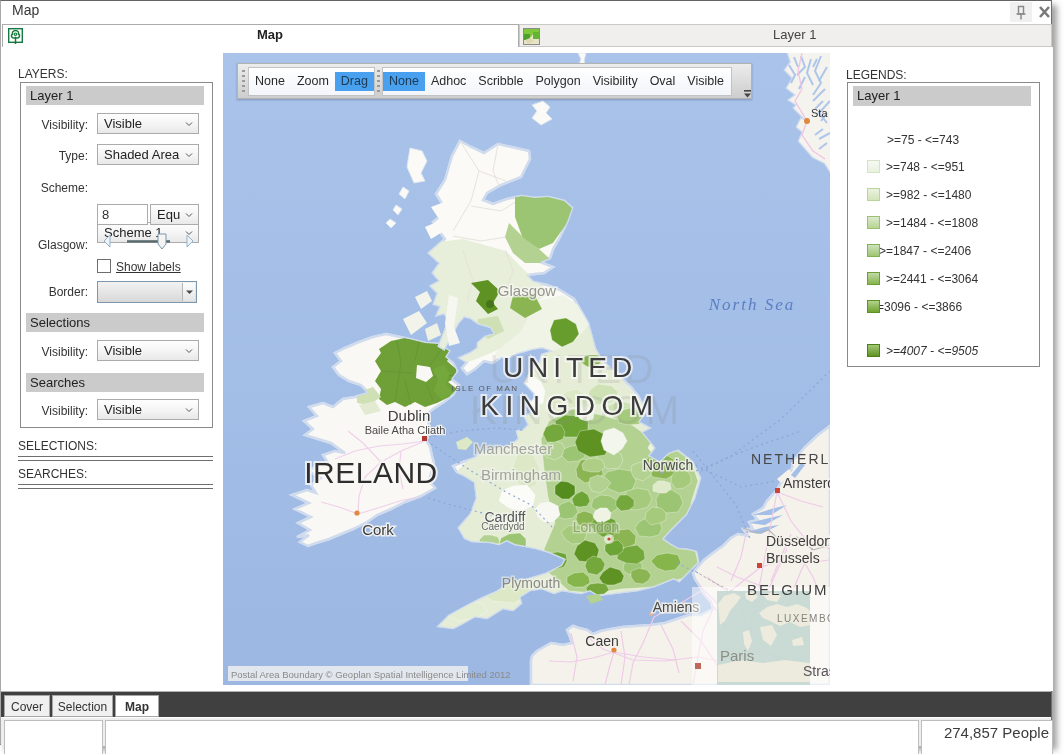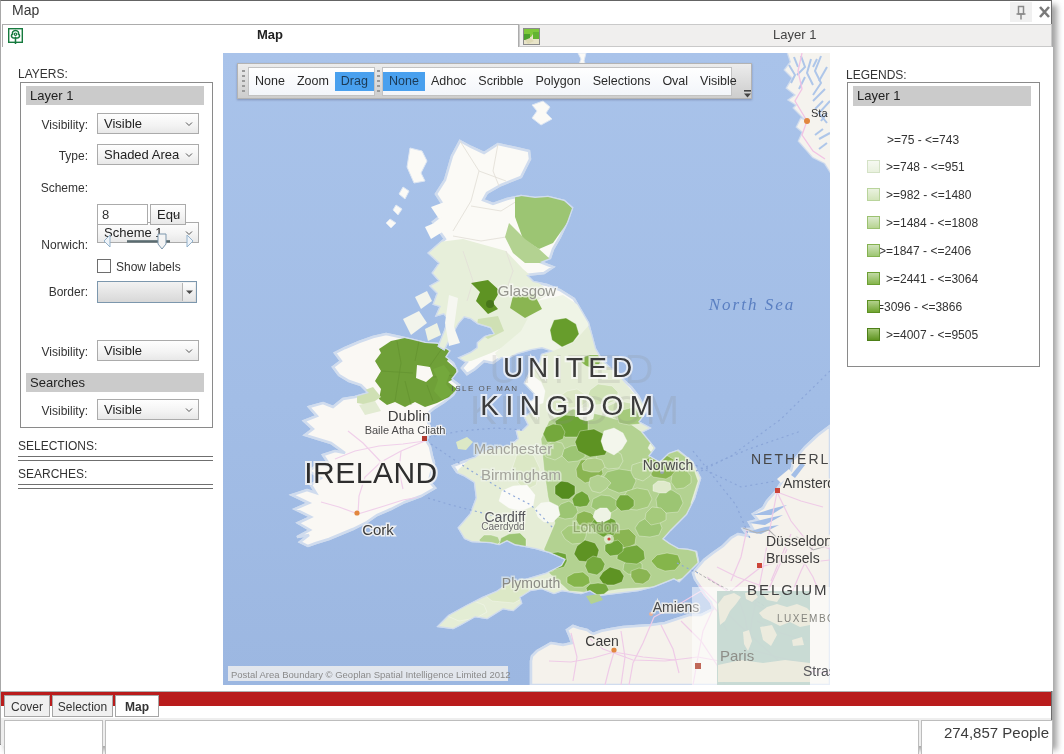--- a/index.html
+++ b/index.html
@@ -26,36 +26,36 @@
 .flbl { position:absolute; text-align:right; font-size:12px; color:#333; width:57px; }
 .combo { position:absolute; width:102px; height:21px; border:1px solid #ababab; background:linear-gradient(#fefefe,#f3f3f3 60%,#e8e8e8); font-size:13px; color:#222; padding:2px 0 0 6px; }
 .combo svg { position:absolute; right:5px; top:8px; }
 .dline { position:absolute; left:17px; width:195px; height:1px; background:#6f6f6f; }
 
 #rpanel { position:absolute; left:830px; top:46px; width:222px; height:644px; background:#fff; }
 #legbox { position:absolute; left:16px; top:35px; width:193px; height:285px; border:1px solid #8a8a8a; }
 .legrow { position:absolute; left:19px; font-size:12px; color:#333; }
 .swatch { position:absolute; left:0; top:0; width:13px; height:13px; }
 
-#btabs { position:absolute; left:0; top:690px; width:100%; height:15px; background:#b91c1c; border-top:1px solid #b0b0b0; }
+#btabs { position:absolute; left:0; top:690px; width:100%; height:26px; background:#404040; border-top:1px solid #b0b0b0; }
 .btab { position:absolute; top:3px; height:22px; background:#f0f0f0; border:1px solid #a6a6a6; font-size:12px; color:#333; text-align:center; padding-top:4px; }
 
 #sbar { position:absolute; left:0; top:717px; width:100%; height:28px; background:#eeeeee; }
 .scell { position:absolute; top:2px; height:36px; background:#fff; border:1px solid #bdbdbd; }
 
 #map { position:absolute; left:222px; top:52px; width:607px; height:632px; overflow:hidden; }
 #map svg.base { position:absolute; left:0; top:0; }
 
 #tbar { position:absolute; left:14px; top:10px; width:515px; height:36px; background:linear-gradient(#ececec,#cdcdcd); border:1px solid #b3b3b3; border-radius:0; box-shadow:0 1px 2px rgba(60,60,90,.35); }
 .grip { position:absolute; top:6px; width:3px; height:24px; background-image:repeating-linear-gradient(#9a9a9a 0 2px, transparent 2px 5px); }
 .tgroup { position:absolute; top:3px; height:29px; background:linear-gradient(#fff,#f2f5fa); border:1px solid #c2c2c2; font-size:13px; color:#2a2a2a; white-space:nowrap; }
 .titem { display:inline-block; margin:4px 0 0 0; padding:2px 6px 3px 6px; font-size:12.5px; }
 .titem.sel { background:#49a0ee; color:#1c3a55; }
 #ovflw { position:absolute; left:520px; top:37px; width:12px; height:12px; font-size:8px; color:#444; }
-#copyr { position:absolute; left:5px; top:613px; width:280px; height:15px; white-space:nowrap; background:rgba(238,238,238,.85); font-size:9.5px; color:#8a8a8a; padding:2.5px 0 0 3px;text-align:right; }
+#copyr { position:absolute; left:5px; top:613px; width:240px; height:15px; white-space:nowrap; background:rgba(238,238,238,.85); font-size:9.5px; color:#8a8a8a; padding:2.5px 0 0 3px;text-align:right; }
 </style>
 </head>
 <body>
 <div id="win">
   <div id="title">
     <div class="t">Map</div>
     <div id="pinbtn"><svg width="22" height="20">
           <g stroke="#8a8a8a" stroke-width="1.5" fill="none">
             <path d="M8.5 4.5 h5 v7.5 h-5 z"></path>
             <path d="M6.5 12 h9"></path>
@@ -98,40 +98,41 @@
           </svg></div>
       <div class="flbl" style="left:10px;top:66px;">Type:</div>
       <div class="combo" style="left:76px;top:61px;">Shaded Area<svg width="8" height="5">
             <path d="M1 0.5 L4 3.5 L7 0.5" stroke="#555" fill="none"></path>
           </svg></div>
       <div class="flbl" style="left:10px;top:98px;">Scheme:</div>
       <div class="combo" style="left:76px;top:93px;margin-top:46px;">Scheme 1<svg width="8" height="5">
             <path d="M1 0.5 L4 3.5 L7 0.5" stroke="#555" fill="none"></path>
           </svg></div>
       <div style="position:absolute;left:76px;top:121px;width:51px;height:21px;border:1px solid #ababab;background:#fff;font-size:13px;padding:2px 0 0 4px;">8</div>
-      <div class="combo" style="left:129px;top:121px;width:36px;">Equ<svg width="8" height="5">
-            <path d="M1 0.5 L4 3.5 L7 0.5" stroke="#555" fill="none"></path>
-          </svg></div>
-      <div class="flbl" style="left:10px;top:155px;">Norwich:</div>
+      <div class="combo" style="left:129px;top:121px;width:49px;">Equ<svg width="8" height="5">
+            <path d="M1 0.5 L4 3.5 L7 0.5" stroke="#555" fill="none"></path>
+          </svg></div>
+      <div class="flbl" style="left:10px;top:155px;">Glasgow:</div>
       <svg style="position:absolute;left:80px;top:149px;" width="98" height="19">
         <path d="M9 3 L9 15 L3 9 Z" fill="#eef3f8" stroke="#93b2cc" stroke-width="1"></path>
         <rect x="26" y="8.2" width="43" height="2.4" fill="#5a6b70"></rect>
         <path d="M57 2 h8 v10 l-4 5 l-4 -5 z" fill="#f4f4f4" stroke="#7c97ad" stroke-width="1"></path>
         <path d="M86 3 L86 15 L92 9 Z" fill="#eef3f8" stroke="#93b2cc" stroke-width="1"></path>
       </svg>
       <div style="position:absolute;left:76px;top:176px;width:14px;height:14px;border:1px solid #6e6e6e;background:#fff;"></div>
-      <div style="position:absolute;left:95px;top:177px;font-size:12px;color:#333;">Show labels</div>
+      <div style="position:absolute;left:95px;top:177px;font-size:12px;color:#333;text-decoration:underline;">Show labels</div>
       <div class="flbl" style="left:10px;top:202px;">Border:</div>
       <div style="position:absolute;left:76px;top:198px;width:100px;height:22px;border:1px solid #7c97ad;background:linear-gradient(#f2f2f2,#d8d8d8);">
         <div style="position:absolute;right:1px;top:1px;width:13px;height:18px;background:linear-gradient(#fdfdfd,#e4e4e4);border-left:1px solid #b5b5b5;">
             <svg width="9" height="5" style="position:absolute;left:2px;top:7px">
               <path d="M1 0.5 L4.5 4 L8 0.5" fill="#4a4a4a"></path>
             </svg>
           </div>
       </div>
+      <div class="grayhdr" style="top:230px;">Selections</div>
       <div class="flbl" style="left:10px;top:262px;">Visibility:</div>
       <div class="combo" style="left:76px;top:257px;">Visible<svg width="8" height="5">
             <path d="M1 0.5 L4 3.5 L7 0.5" stroke="#555" fill="none"></path>
           </svg></div>
       <div class="grayhdr" style="top:290px;">Searches</div>
       <div class="flbl" style="left:10px;top:321px;">Visibility:</div>
       <div class="combo" style="left:76px;top:316px;">Visible<svg width="8" height="5">
             <path d="M1 0.5 L4 3.5 L7 0.5" stroke="#555" fill="none"></path>
           </svg></div>
     </div>
@@ -434,40 +435,40 @@
       <text x="776" y="621" font-size="10" fill="#84847e" letter-spacing="1.5">LUXEMBO</text>
       <text x="719" y="660" font-size="15" fill="#8e8e88">Paris</text>
       <rect x="694" y="662" width="6" height="6" fill="#c06858"></rect>
       <text x="802" y="675" font-size="14" fill="#55555a">Stras</text>
     </g>
   </svg>
   <div id="tbar">
     <div class="grip" style="left:4px;"></div>
     <div class="tgroup" style="left:10px;width:127px;"><span class="titem">None</span><span class="titem">Zoom</span><span class="titem sel">Drag</span></div>
     <div class="grip" style="left:139px;"></div>
-    <div class="tgroup" style="left:144px;width:350px;"><span class="titem sel">None</span><span class="titem">Adhoc</span><span class="titem">Scribble</span><span class="titem">Polygon</span><span class="titem">Selections</span><span class="titem">Oval</span><span class="titem">Visible</span></div>
+    <div class="tgroup" style="left:144px;width:350px;"><span class="titem sel">None</span><span class="titem">Adhoc</span><span class="titem">Scribble</span><span class="titem">Polygon</span><span class="titem">Visibility</span><span class="titem">Oval</span><span class="titem">Visible</span></div>
   </div>
   <div id="ovflw"><svg width="9" height="8">
           <rect x="1" y="0" width="7" height="1.6" fill="#444"></rect>
           <path d="M1 3.4 L8 3.4 L4.5 7.4 Z" fill="#444"></path>
         </svg></div>
   <div id="copyr">Postal Area Boundary © Geoplan Spatial Intelligence Limited 2012</div>
   </div>
   <div id="rpanel">
     <div class="sechdr" style="position:absolute;left:15px;top:21px;font-size:12px;color:#333;">LEGENDS:</div>
     <div id="legbox">
       <div style="position:absolute;left:5px;top:3px;width:178px;height:20px;background:#cbcbcb;font-size:13px;color:#222;padding:2px 0 0 4px;">Layer 1</div>
       <div class="legrow" style="top:50px;left:39px;">&gt;=75 - &lt;=743</div>
       <div class="legrow" style="top:77px;"><span class="swatch" style="border:1px solid #d4e2c6;background:linear-gradient(#f6f9f2,#e9f1de);"></span><span style="margin-left:19px;">&gt;=748 - &lt;=951</span></div>
       <div class="legrow" style="top:105px;"><span class="swatch" style="border:1px solid #b9d49c;background:linear-gradient(#eaf2e0,#d2e4b9);"></span><span style="margin-left:19px;">&gt;=982 - &lt;=1480</span></div>
       <div class="legrow" style="top:133px;"><span class="swatch" style="border:1px solid #9bc170;background:linear-gradient(#ddead0,#b6d490);"></span><span style="margin-left:19px;">&gt;=1484 - &lt;=1808</span></div>
       <div class="legrow" style="top:161px;"><span class="swatch" style="border:1px solid #84b150;background:linear-gradient(#d0e2bc,#9dc672);"></span><span style="margin-left:12px;">&gt;=1847 - &lt;=2406</span></div>
       <div class="legrow" style="top:189px;"><span class="swatch" style="border:1px solid #6c9f33;background:linear-gradient(#c2d9a5,#85b54b);"></span><span style="margin-left:19px;">&gt;=2441 - &lt;=3064</span></div>
       <div class="legrow" style="top:217px;"><span class="swatch" style="border:1px solid #5c9022;background:linear-gradient(#b3d18d,#70a430);"></span><span style="margin-left:3px;">&gt;=3096 - &lt;=3866</span></div>
-      <div class="legrow" style="top:245px;"><span class="swatch" style="border:1px solid #4d7f18;background:linear-gradient(#a4c877,#5f9421);"></span><span style="margin-left:19px;">&gt;=4007 - &lt;=9505</span></div>
+      <div class="legrow" style="top:261px;font-style:italic;"><span class="swatch" style="border:1px solid #4d7f18;background:linear-gradient(#a4c877,#5f9421);"></span><span style="margin-left:19px;">&gt;=4007 - &lt;=9505</span></div>
     </div>
   </div>
 
   <div id="btabs">
     <div class="btab" style="left:3px;width:46px;">Cover</div>
     <div class="btab" style="left:51px;width:61px;">Selection</div>
     <div class="btab" style="left:114px;width:44px;background:#fff;font-weight:bold;">Map</div>
   </div>
   <div id="sbar">
     <div class="scell" style="left:3px;width:99px;"></div>

